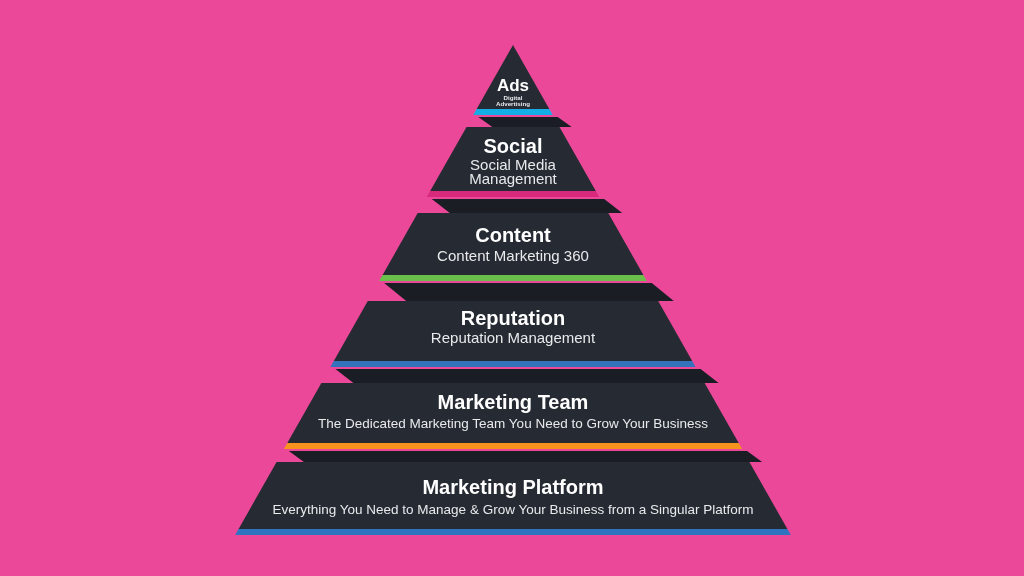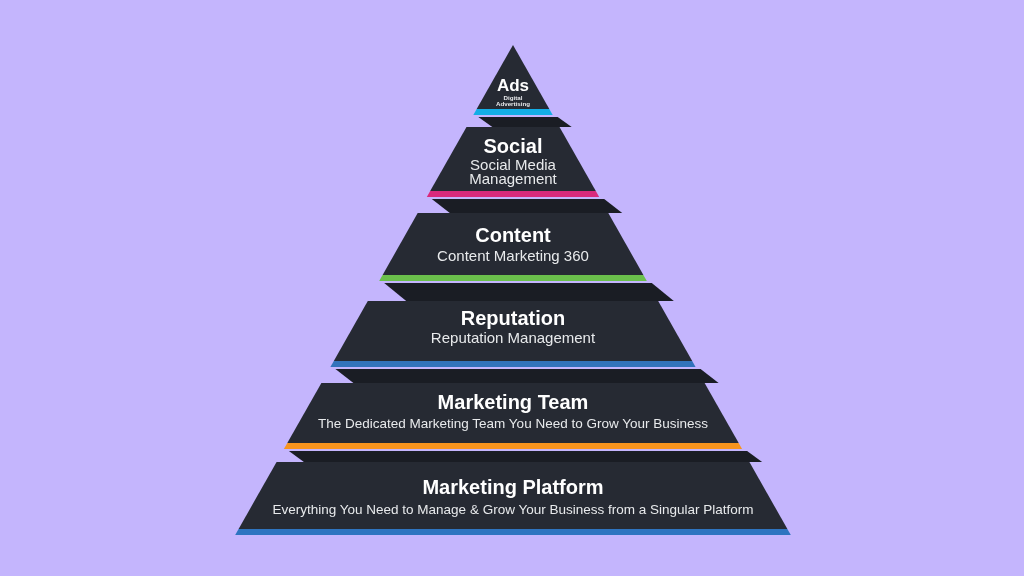--- a/index.html
+++ b/index.html
@@ -4,21 +4,21 @@
 <style>
   html, body {
     margin: 0;
     padding: 0;
     background: #000000;
   }
   #stage {
     position: relative;
     width: 1024px;
     height: 576px;
-    background: #c4b5fd;
+    background: #ec4899;
     overflow: hidden;
     font-family: "Liberation Sans", sans-serif;
   }
   svg { display: block; }
   text {
     font-family: "Liberation Sans", sans-serif;
   }
   .t-title {
     font-weight: 700;
     font-size: 20px;

